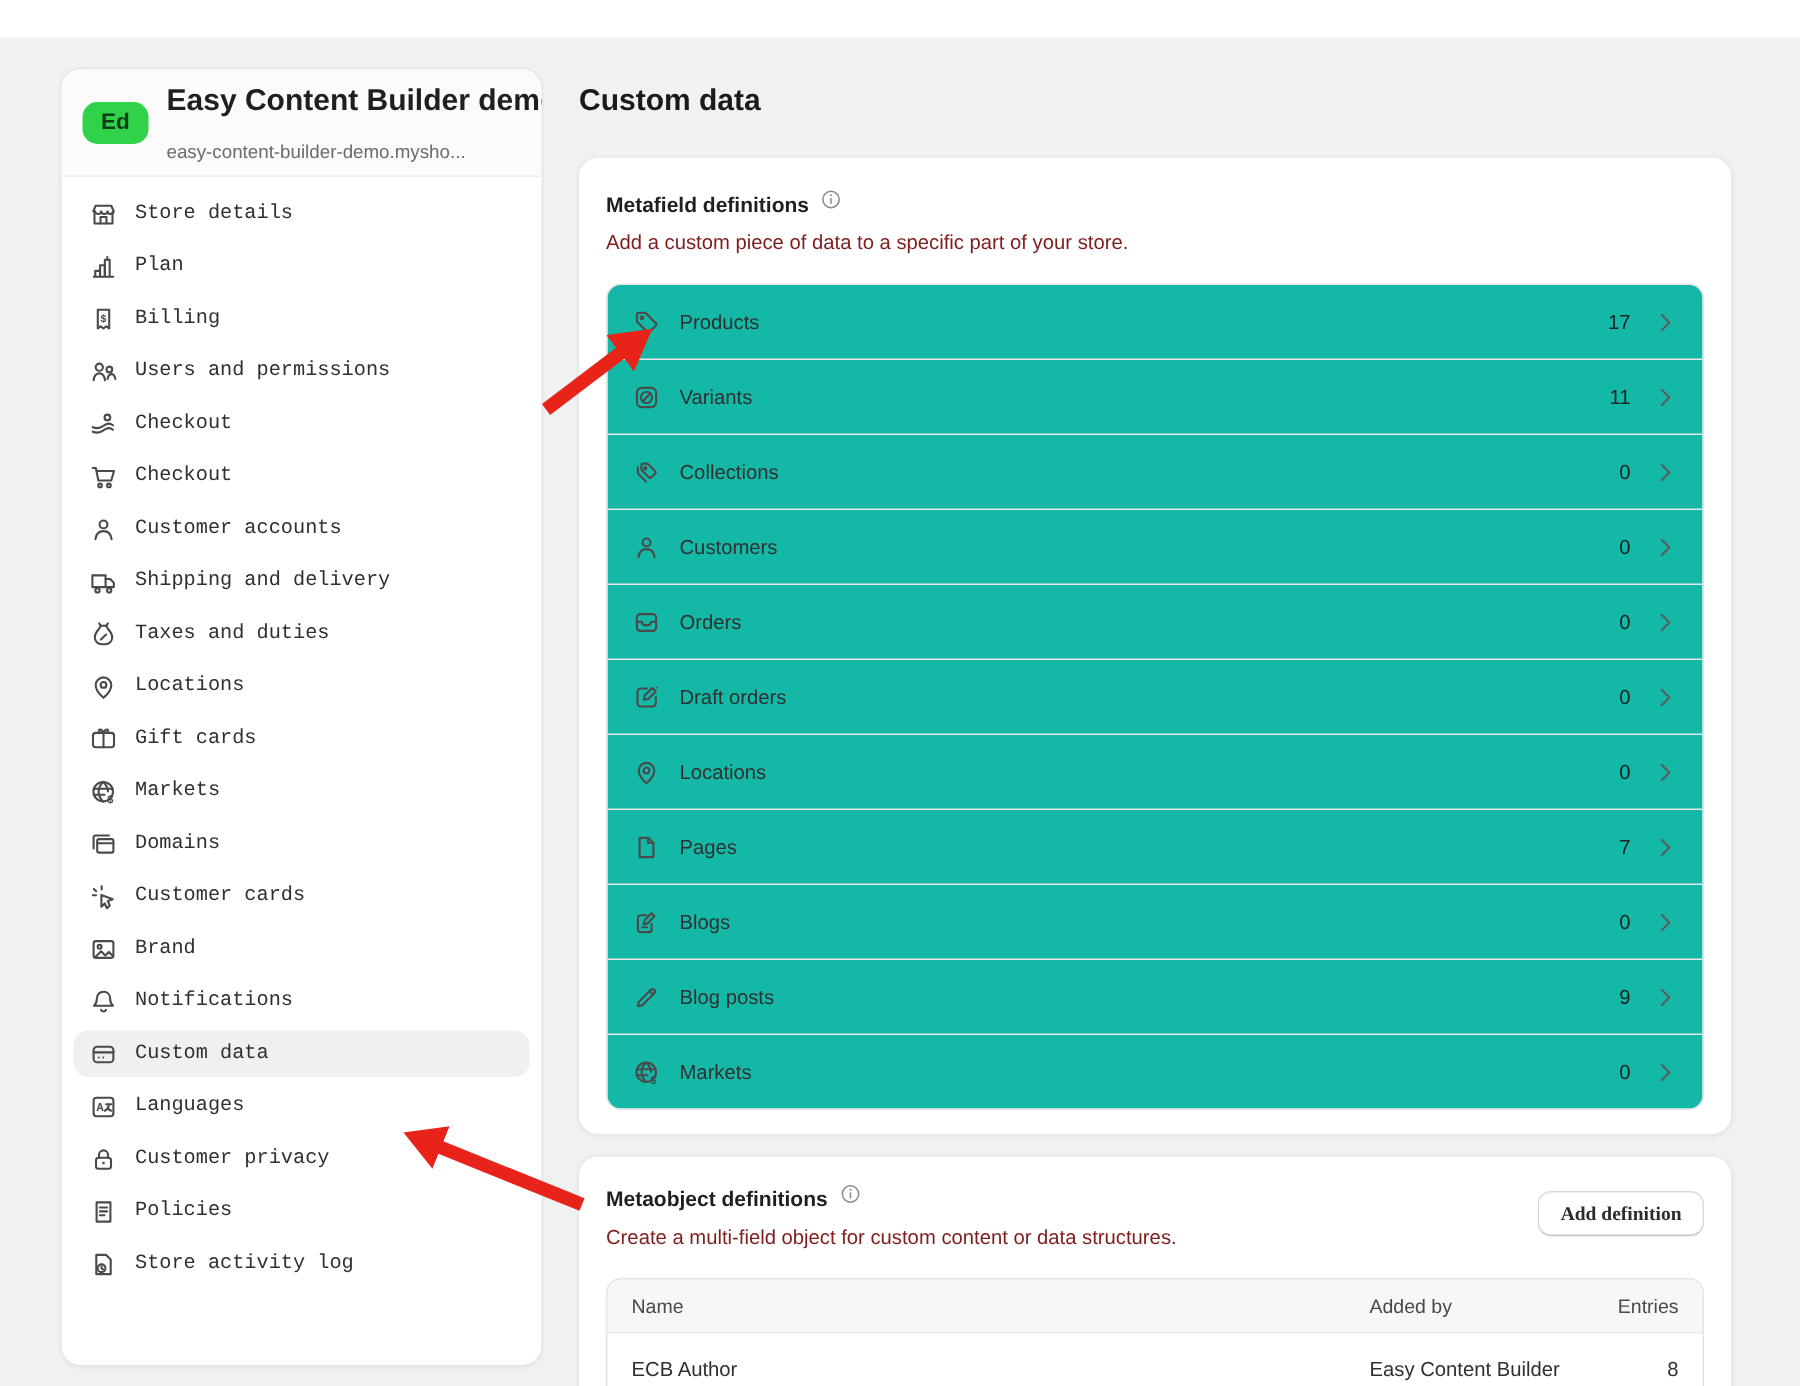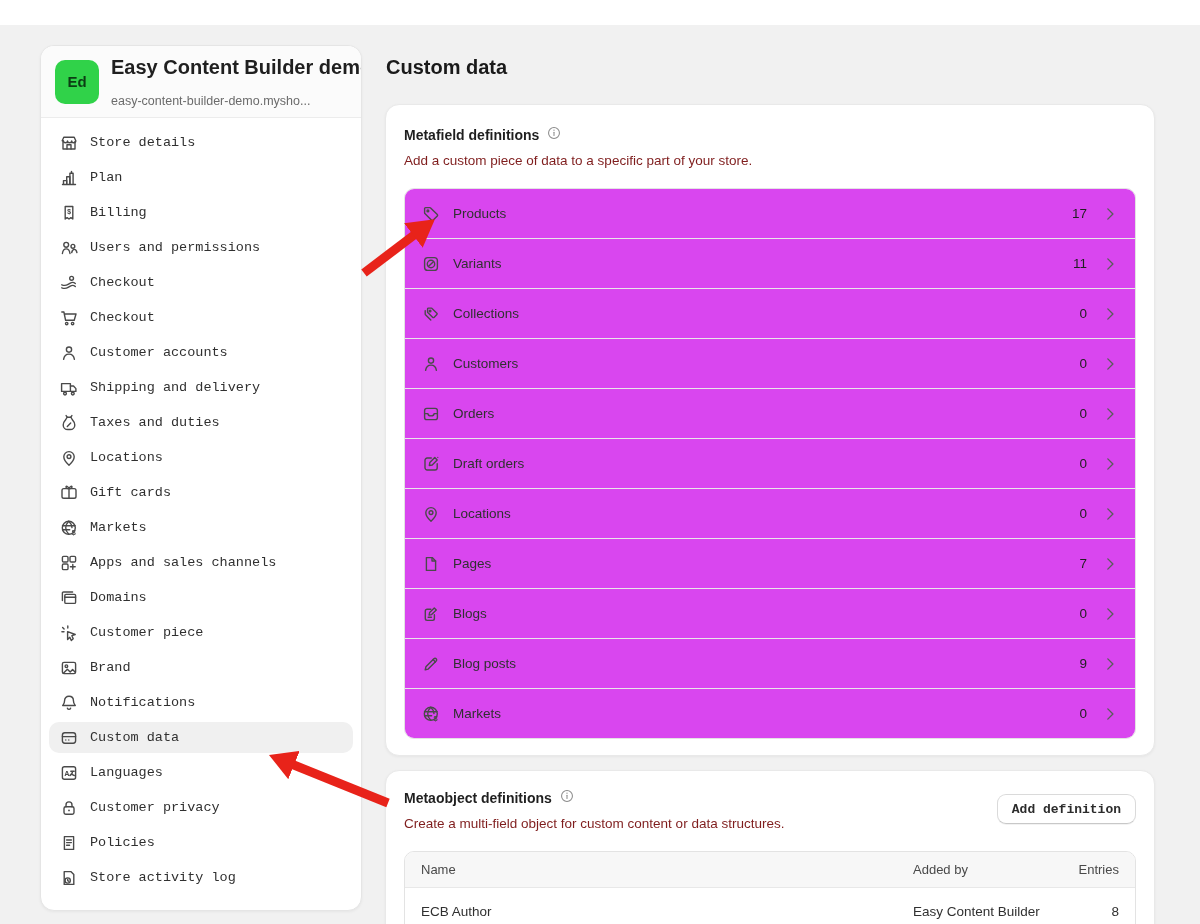--- a/index.html
+++ b/index.html
@@ -14,21 +14,21 @@
   .sidebar-card{
     position:absolute;left:40px;top:45px;width:322px;height:866px;
     background:#fff;border:1px solid #e5e5e5;border-radius:14px;
     box-shadow:0 1px 3px rgba(0,0,0,.05);overflow:hidden;box-sizing:border-box;
   }
   .sb-header{
     height:72px;background:#fbfbfb;border-bottom:1px solid #ececec;
     display:flex;align-items:center;gap:12px;padding:0 14px;box-sizing:border-box;
   }
   .avatar{
-    width:44px;height:44px;border-radius:10px;flex:0 0 44px;
+    width:44px;height:28px;border-radius:10px;flex:0 0 44px;
     display:flex;align-items:center;justify-content:center;
     font-size:15px;font-weight:bold;color:#0c3d14;text-align:center;
   }
   .sb-meta{min-width:0}
   .sb-title{font-size:20px;font-weight:bold;color:#1f1f1f;white-space:nowrap}
   .sb-domain{font-size:12.5px;color:#6b6b6b;margin-top:15px;white-space:nowrap}
   .sb-nav{padding:9px 8px}
   .nav-item{
     display:flex;align-items:center;gap:11px;height:31px;padding:0 10px;
     border-radius:10px;margin-bottom:4px;font-size:13.5px;color:#303030;cursor:pointer;font-family:Liberation Mono, monospace;
@@ -49,34 +49,34 @@
   .card-metafields{top:104px;padding:20px 18px 16px}
   .card-metaobjects{top:770px;height:230px;padding:17px 18px 16px}
   .section-title-row{display:flex;align-items:center;gap:7px}
   .section-title{font-size:14px;font-weight:bold;color:#1f1f1f}
   .info-wrap svg{width:16px;height:16px}
   .info-wrap svg *{stroke:#8a8a8a;stroke-width:1.3;fill:none;stroke-linecap:round}
   .info-wrap svg .fdot{fill:#8a8a8a;stroke:none}
   .section-sub{font-size:13.5px;color:#7f1d1d;margin-top:8px}
 
   .mf-list{margin-top:20px;border:1px solid #e3e3e3;border-radius:10px;overflow:hidden}
-  .mf-row{display:flex;align-items:center;height:49px;padding:0 16px;border-bottom:1px solid #e8e8e8;cursor:pointer;background:#d946ef}
+  .mf-row{display:flex;align-items:center;height:49px;padding:0 16px;border-bottom:1px solid #e8e8e8;cursor:pointer;background:#14b8a6}
   .mf-row:last-child{border-bottom:none}
   .mf-label{font-size:13.5px;color:#303030;margin-left:12px}
   .mf-count{margin-left:auto;font-size:13.5px;color:#1f1f1f}
   .chev{width:16px;height:16px;margin-left:16px;display:flex}
   .chev svg{width:16px;height:16px}
   .chev svg *{stroke:#5c5c5c;stroke-width:1.7;fill:none;stroke-linecap:round;stroke-linejoin:round}
 
   .mo-header{display:flex;justify-content:space-between;align-items:flex-start}
   .add-btn{
     margin-top:6px;height:30px;padding:0 14px;background:#fff;
     border:1px solid #dadada;border-bottom-color:#c8c8c8;border-radius:9px;
     font-size:13px;font-weight:bold;color:#2b2b2b;box-shadow:0 1px 0 rgba(0,0,0,.05);
-    font-family:Liberation Mono, monospace;cursor:pointer;
+    font-family:Liberation Serif, serif;cursor:pointer;
   }
   .mo-table{margin-top:20px;border:1px solid #e3e3e3;border-radius:10px 10px 0 0;overflow:hidden}
   .mo-thead{display:flex;align-items:center;background:#f7f7f7;height:35px;padding:0 16px;border-bottom:1px solid #e8e8e8;font-size:13px;color:#494949}
   .mo-row{display:flex;align-items:center;background:#fff;height:46px;padding:0 16px;font-size:13.5px;color:#303030;cursor:pointer}
   .col-name{flex:1}
   .col-added{width:150px}
   .col-entries{width:56px;text-align:right}
 
   
   .arrow{position:absolute;pointer-events:none}
@@ -213,46 +213,35 @@
             <path d="M9.8 3.3c-4.1 3.9-4.1 9.1 0 13M9.8 3.3c2 1.9 3.1 4.2 3.2 6.3"></path>
             <path d="M3.5 7.8h12.6M3.5 11.8h7.2"></path>
             <text x="14.6" y="17.4" font-size="7.4" font-weight="bold" text-anchor="middle">$</text>
           </svg>
         </span>
         <span>Markets</span>
       </div>
       <div class="nav-item">
         <span class="ic-wrap">
           <svg viewBox="0 0 20 20">
-            <rect x="3.4" y="3.4" width="5.6" height="5.6" rx="1.2"></rect>
-            <rect x="11" y="3.4" width="5.6" height="5.6" rx="1.2"></rect>
-            <rect x="3.4" y="11" width="5.6" height="5.6" rx="1.2"></rect>
-            <path d="M13.8 11.4v4.8M11.4 13.8h4.8"></path>
-          </svg>
-        </span>
-        <span>Apps and sales channels</span>
-      </div>
-      <div class="nav-item">
-        <span class="ic-wrap">
-          <svg viewBox="0 0 20 20">
             <rect x="5.8" y="6.4" width="10.8" height="9" rx="1.2"></rect>
             <path d="M5.8 9.2h10.8"></path>
             <path d="M3.4 12.6V5.2c0-.7.5-1.2 1.2-1.2h9"></path>
           </svg>
         </span>
         <span>Domains</span>
       </div>
       <div class="nav-item">
         <span class="ic-wrap">
           <svg viewBox="0 0 20 20">
             <path d="M8.6 8.6l7.6 2.9-3.3 1.2 1.3 3-1.9 1.8-1.5-3.2-2.2 2.2z"></path>
             <path d="M3.6 4.6l1.5 1.5M2.9 8.8h2.1M8.8 2.9v2.1"></path>
           </svg>
         </span>
-        <span>Customer piece</span>
+        <span>Customer cards</span>
       </div>
       <div class="nav-item">
         <span class="ic-wrap">
           <svg viewBox="0 0 20 20">
             <rect x="3.4" y="4.4" width="13.2" height="11.2" rx="1.6"></rect>
             <circle cx="7.4" cy="8.2" r="1.3"></circle>
             <path d="M4.6 15l3.8-3.8 2.8 2.8 2.4-2.4 2.4 2.4"></path>
           </svg>
         </span>
         <span>Brand</span>

